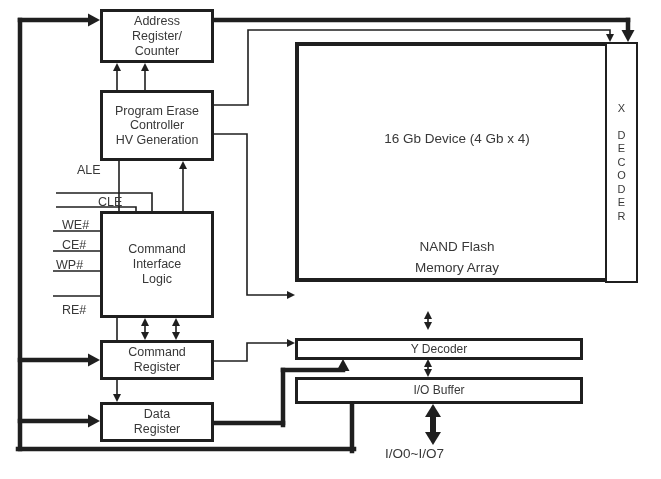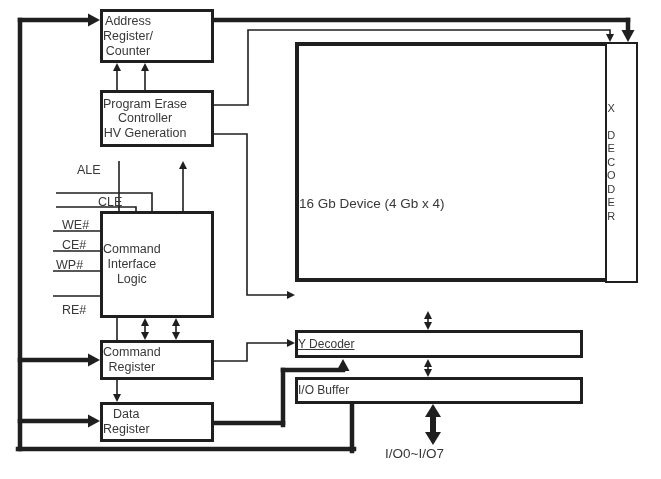--- a/index.html
+++ b/index.html
@@ -10,39 +10,39 @@
     font-family:"Liberation Sans","DejaVu Sans",sans-serif;
     color:#383838;
     overflow:hidden;
   }
   .wires{position:absolute;left:0;top:0;width:661px;height:479px;}
   .block{
     position:absolute;
     background:#ffffff;
     border:3px solid #1f1f1f;
     box-sizing:border-box;
-    display:flex;align-items:center;
+    display:flex;align-items:center;justify-content:center;
     text-align:center;
   }
   .block span{
     white-space:pre-line;
     font-size:12.5px;line-height:15px;color:#383838;
   }
   .b-addr   {left:100px;top:9px;  width:114px;height:54px;}
-  .b-pec    {left:100px;top:90px; width:114px;height:57px;line-height:14px;}
+  .b-pec    {left:100px;top:90px; width:114px;height:71px;line-height:14px;}
   .b-pec span{line-height:14.5px;}
   .b-cil    {left:100px;top:211px;width:114px;height:107px;}
   .b-cmdreg {left:100px;top:340px;width:114px;height:40px;}
   .b-datareg{left:100px;top:402px;width:114px;height:40px;}
   .b-array  {left:295px;top:42px; width:324px;height:240px;border-width:4px;
-             flex-direction:row;justify-content:space-between;}
+             flex-direction:column;justify-content:space-between;}
   .b-array .array-title{margin-top:84px;font-size:13.5px;line-height:18px;white-space:nowrap;}
   .b-array .array-subtitle{margin-top:22px;font-size:13.5px;line-height:21px;white-space:pre-line;}
   .b-pagebuf{left:295px;top:283px;width:288px;height:28px;}
-  .b-ydec   {left:295px;top:330px;width:288px;height:28px;text-decoration:underline;}
+  .b-ydec   {left:295px;top:338px;width:288px;height:22px;}
   .b-iobuf  {left:295px;top:377px;width:288px;height:27px;}
   .b-pagebuf span,.b-ydec span,.b-iobuf span{font-size:12px;}
   .b-xdec   {left:605px;top:42px; width:33px;height:241px;border-width:2px;}
   .b-xdec span{font-size:11px;line-height:13.5px;}
   .sig{
     position:absolute;
     font-size:12.5px;line-height:12px;color:#383838;
   }
   .sig-0{left:61px;top:164px;margin-left:16px;}
   .sig-1{left:61px;top:196px;margin-left:37px;}
@@ -175,20 +175,22 @@
 Register</span>
   </div>
 
   <div class="block b-datareg">
     <span>Data
 Register</span>
   </div>
 
   <div class="block b-array">
     <div class="array-title">16 Gb Device (4 Gb x 4)</div>
+    <div class="array-subtitle">NAND Flash
+Memory Array</div>
   </div>
 
 
   <div class="block b-ydec">
     <span>Y Decoder</span>
   </div>
 
   <div class="block b-iobuf">
     <span>I/O Buffer</span>
   </div>

